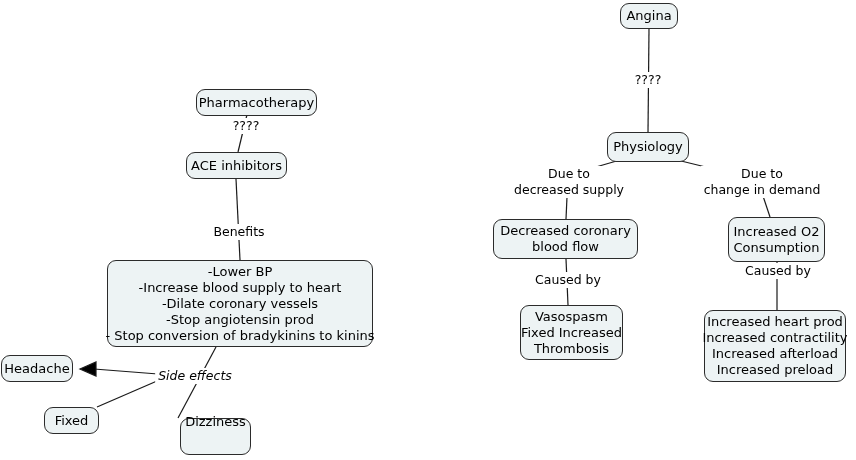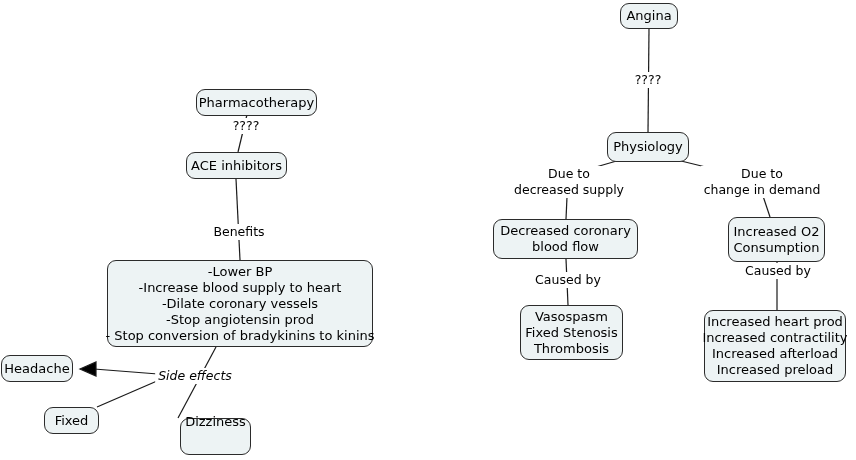--- a/index.html
+++ b/index.html
@@ -73,21 +73,21 @@
   <div class="node" id="n-headache">Headache</div>
   <div class="node" id="n-cough">Fixed</div>
   <div class="node" id="n-dizziness">Dizziness</div>
   <div class="node" id="n-angina">Angina</div>
   <div class="node" id="n-physiology">Physiology</div>
   <div class="node" id="n-decflow">Decreased coronary
 blood flow</div>
   <div class="node" id="n-inco2">Increased O2
 Consumption</div>
   <div class="node" id="n-vaso">Vasospasm
-Fixed Stenosis
+Fixed Increased
 Thrombosis</div>
   <div class="node" id="n-inchr">Increased heart prod
 Increased contractility
 Increased afterload
 Increased preload</div>
 
   <div class="edge-label" id="l-q1">????</div>
   <div class="edge-label" id="l-benefits">Benefits</div>
   <div class="edge-label" id="l-sideeff">Side effects</div>
   <div class="edge-label" id="l-q2">????</div>

